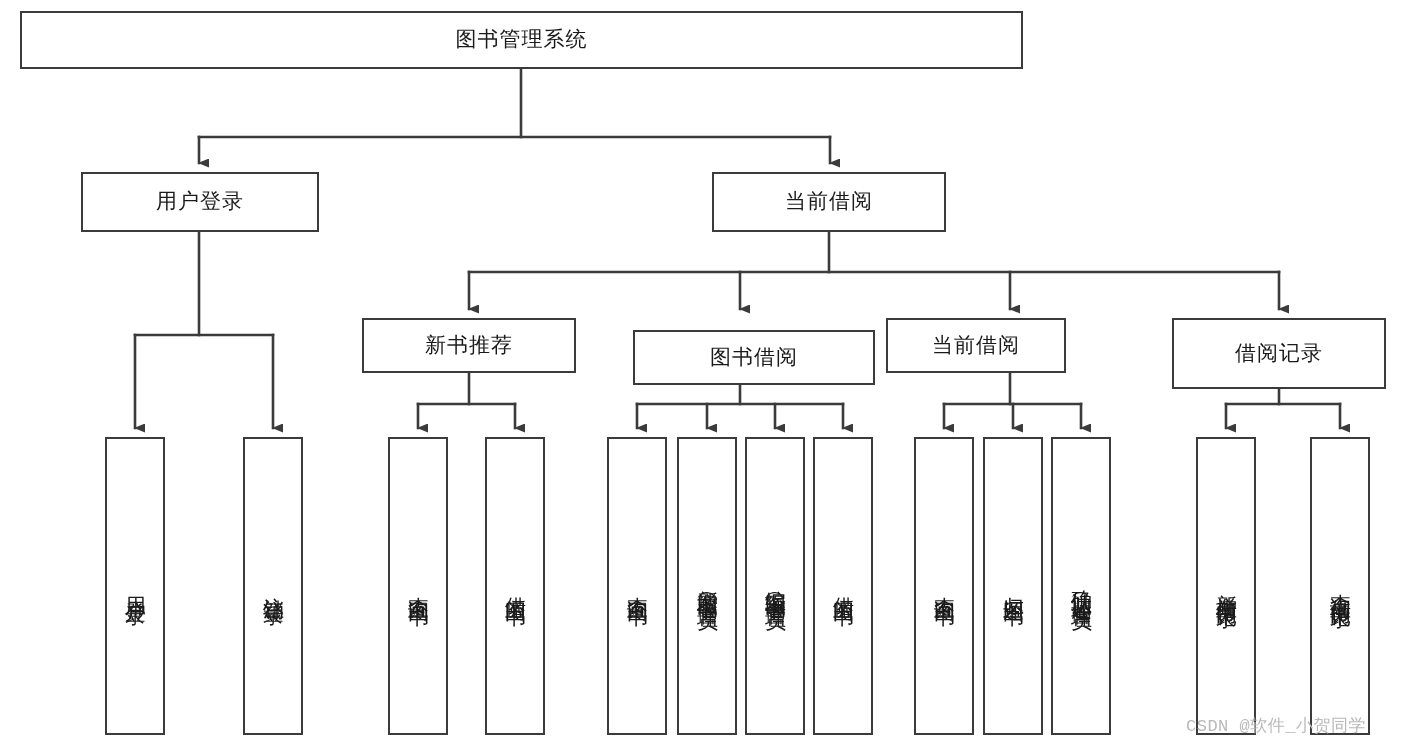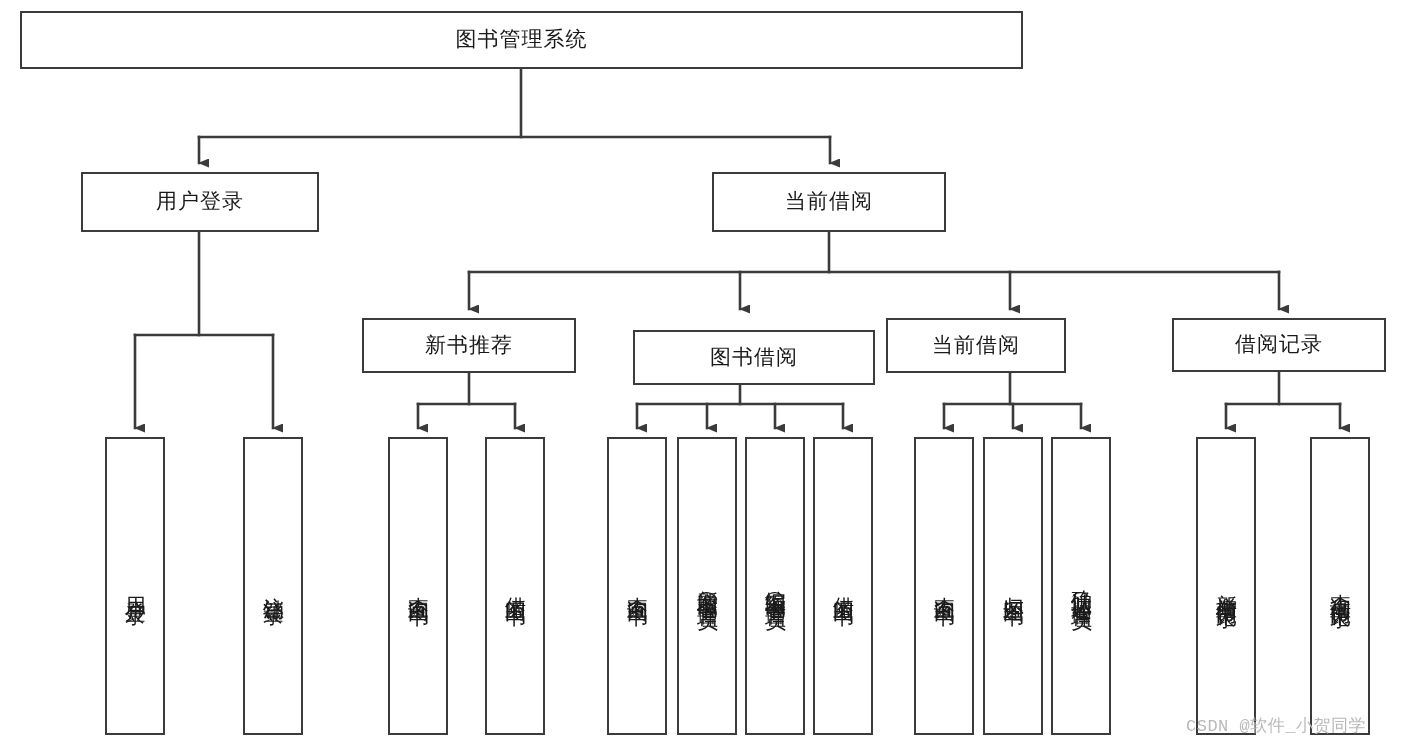--- a/index.html
+++ b/index.html
@@ -137,21 +137,21 @@
 
   <div class="node node-h" style="left:362px; top:318px; width:214px; height:55px;">
     <span>新书推荐</span>
   </div>
   <div class="node node-h" style="left:633px; top:330px; width:242px; height:55px;">
     <span>图书借阅</span>
   </div>
   <div class="node node-h" style="left:886px; top:318px; width:180px; height:55px;">
     <span>当前借阅</span>
   </div>
-  <div class="node node-h" style="left:1172px; top:318px; width:214px; height:54px;">
+  <div class="node node-h" style="left:1172px; top:318px; width:214px; height:71px;">
     <span>借阅记录</span>
   </div>
 
   <div class="node node-v" style="left:105px; top:437px; width:60px; height:298px;">
     <span>用户登录</span>
   </div>
   <div class="node node-v" style="left:243px; top:437px; width:60px; height:298px;">
     <span>注销登录</span>
   </div>
   <div class="node node-v" style="left:388px; top:437px; width:60px; height:298px;">

